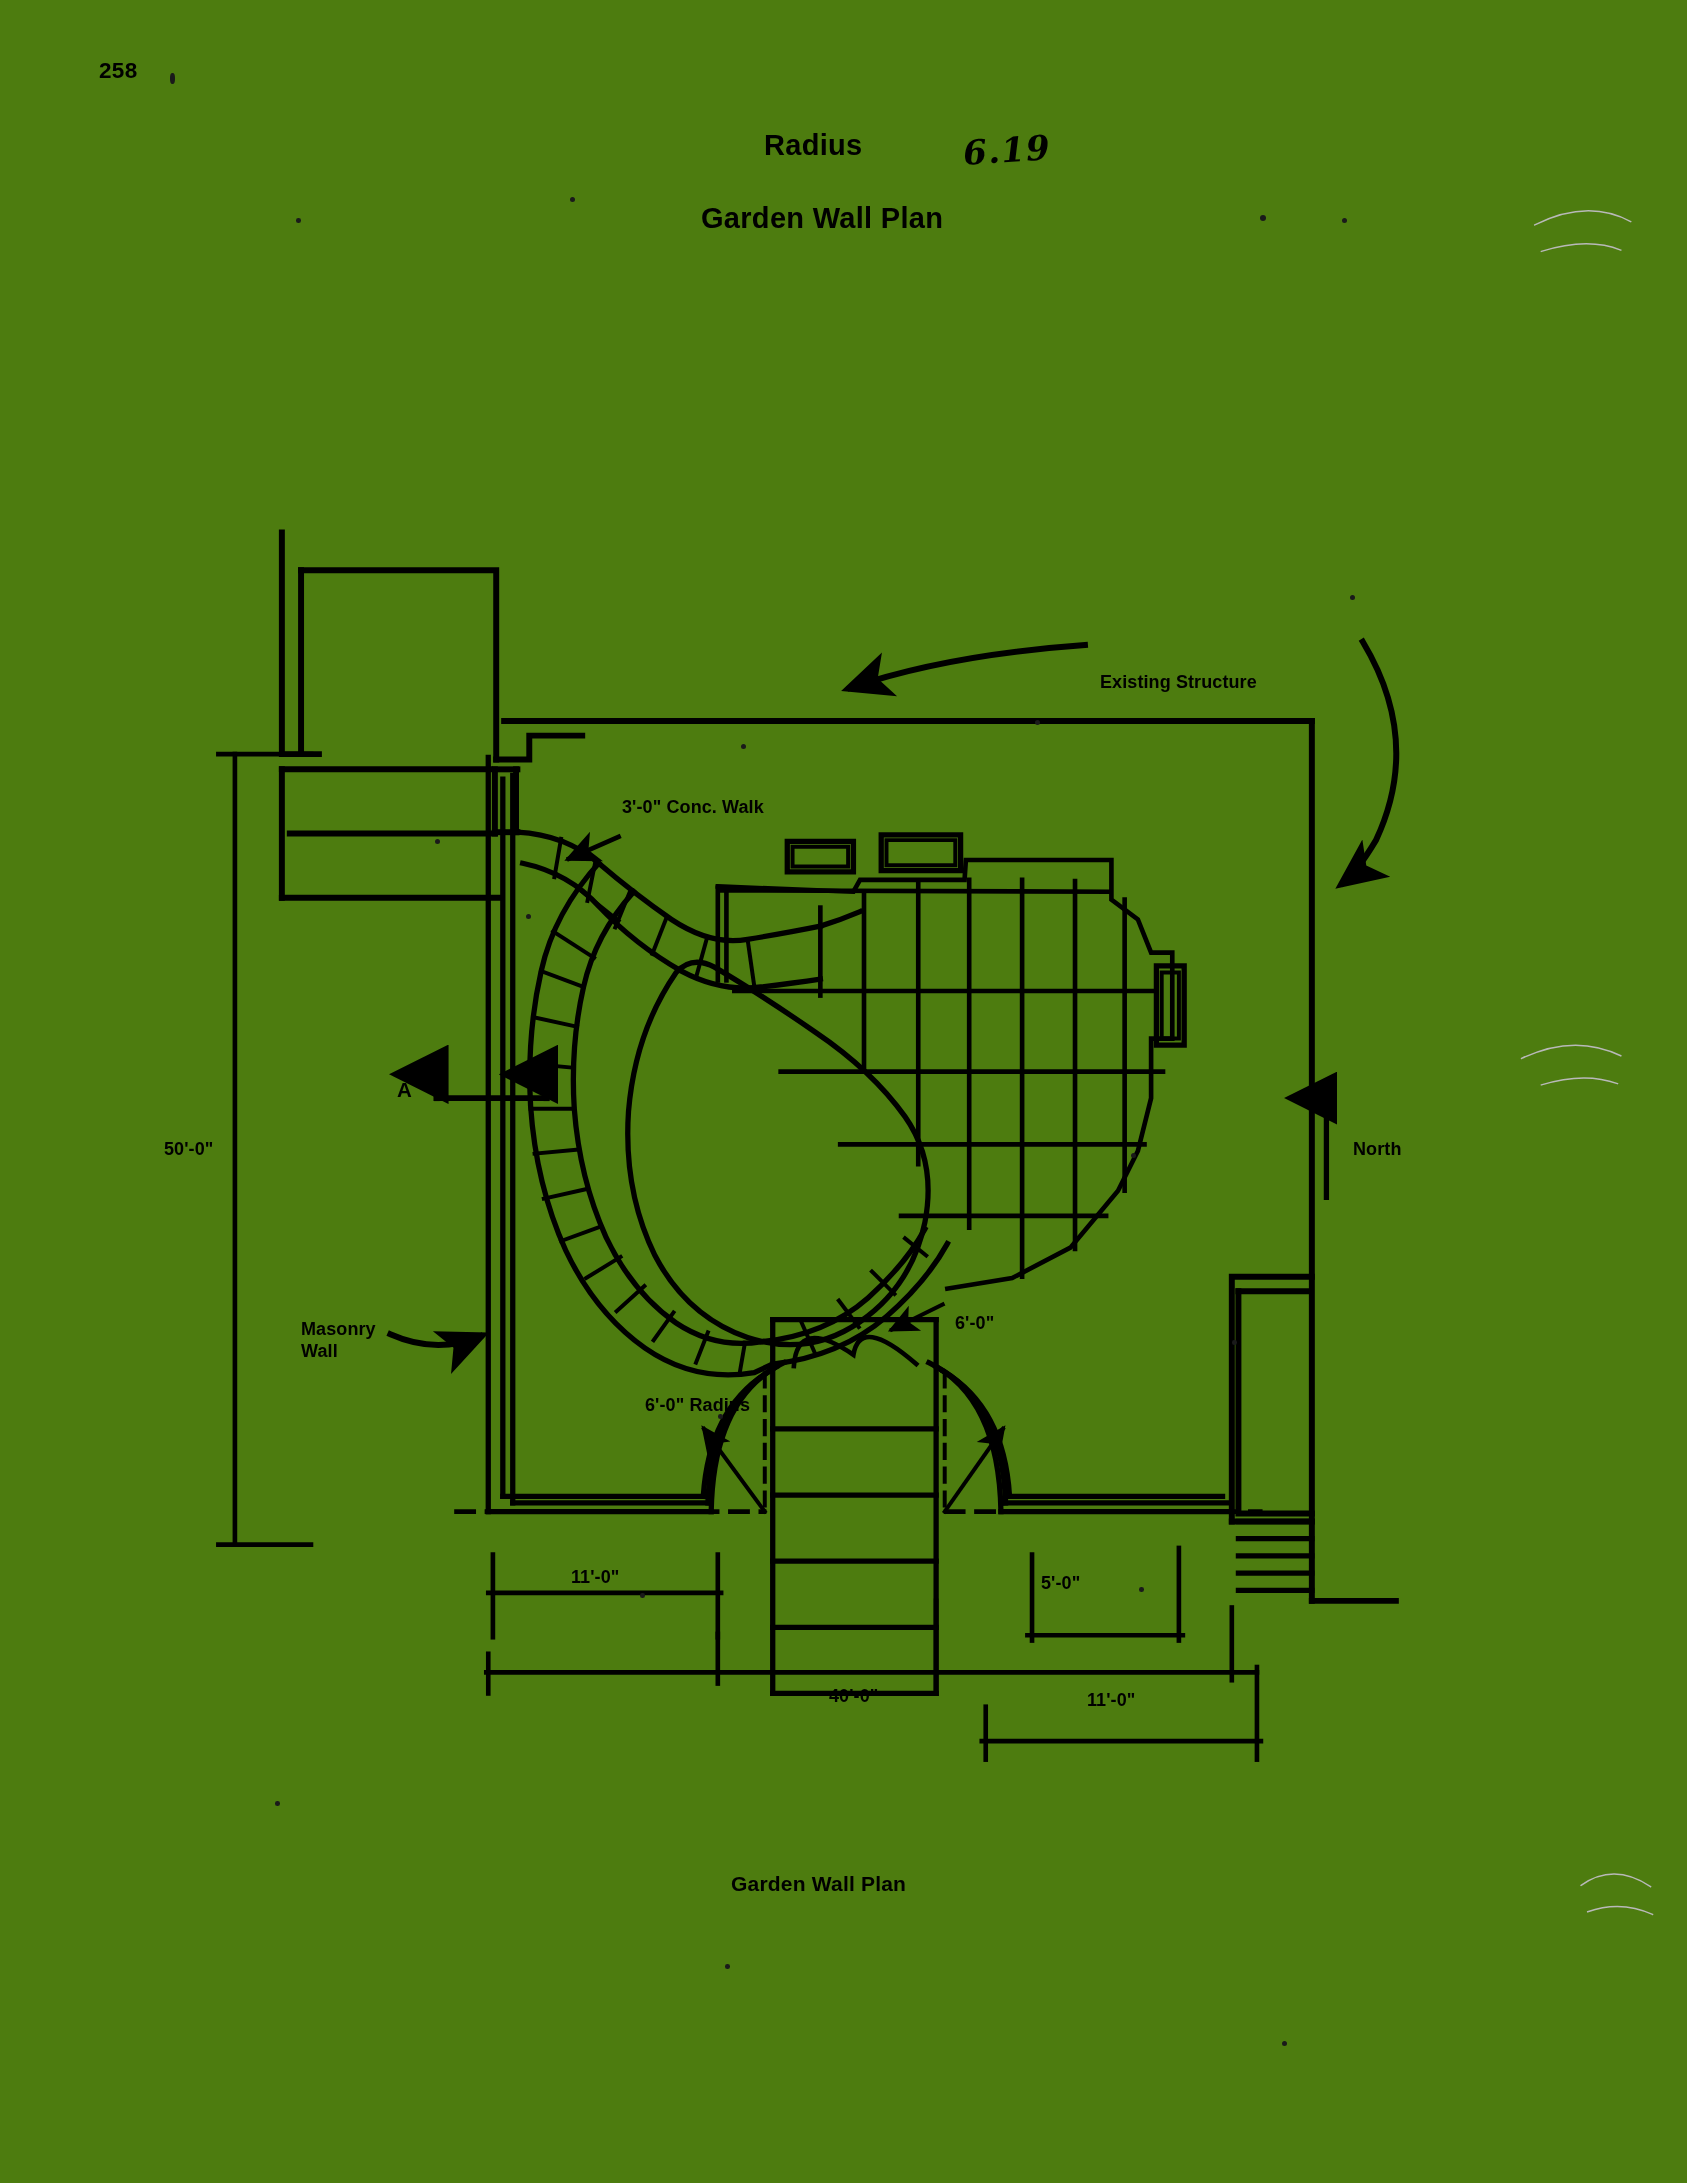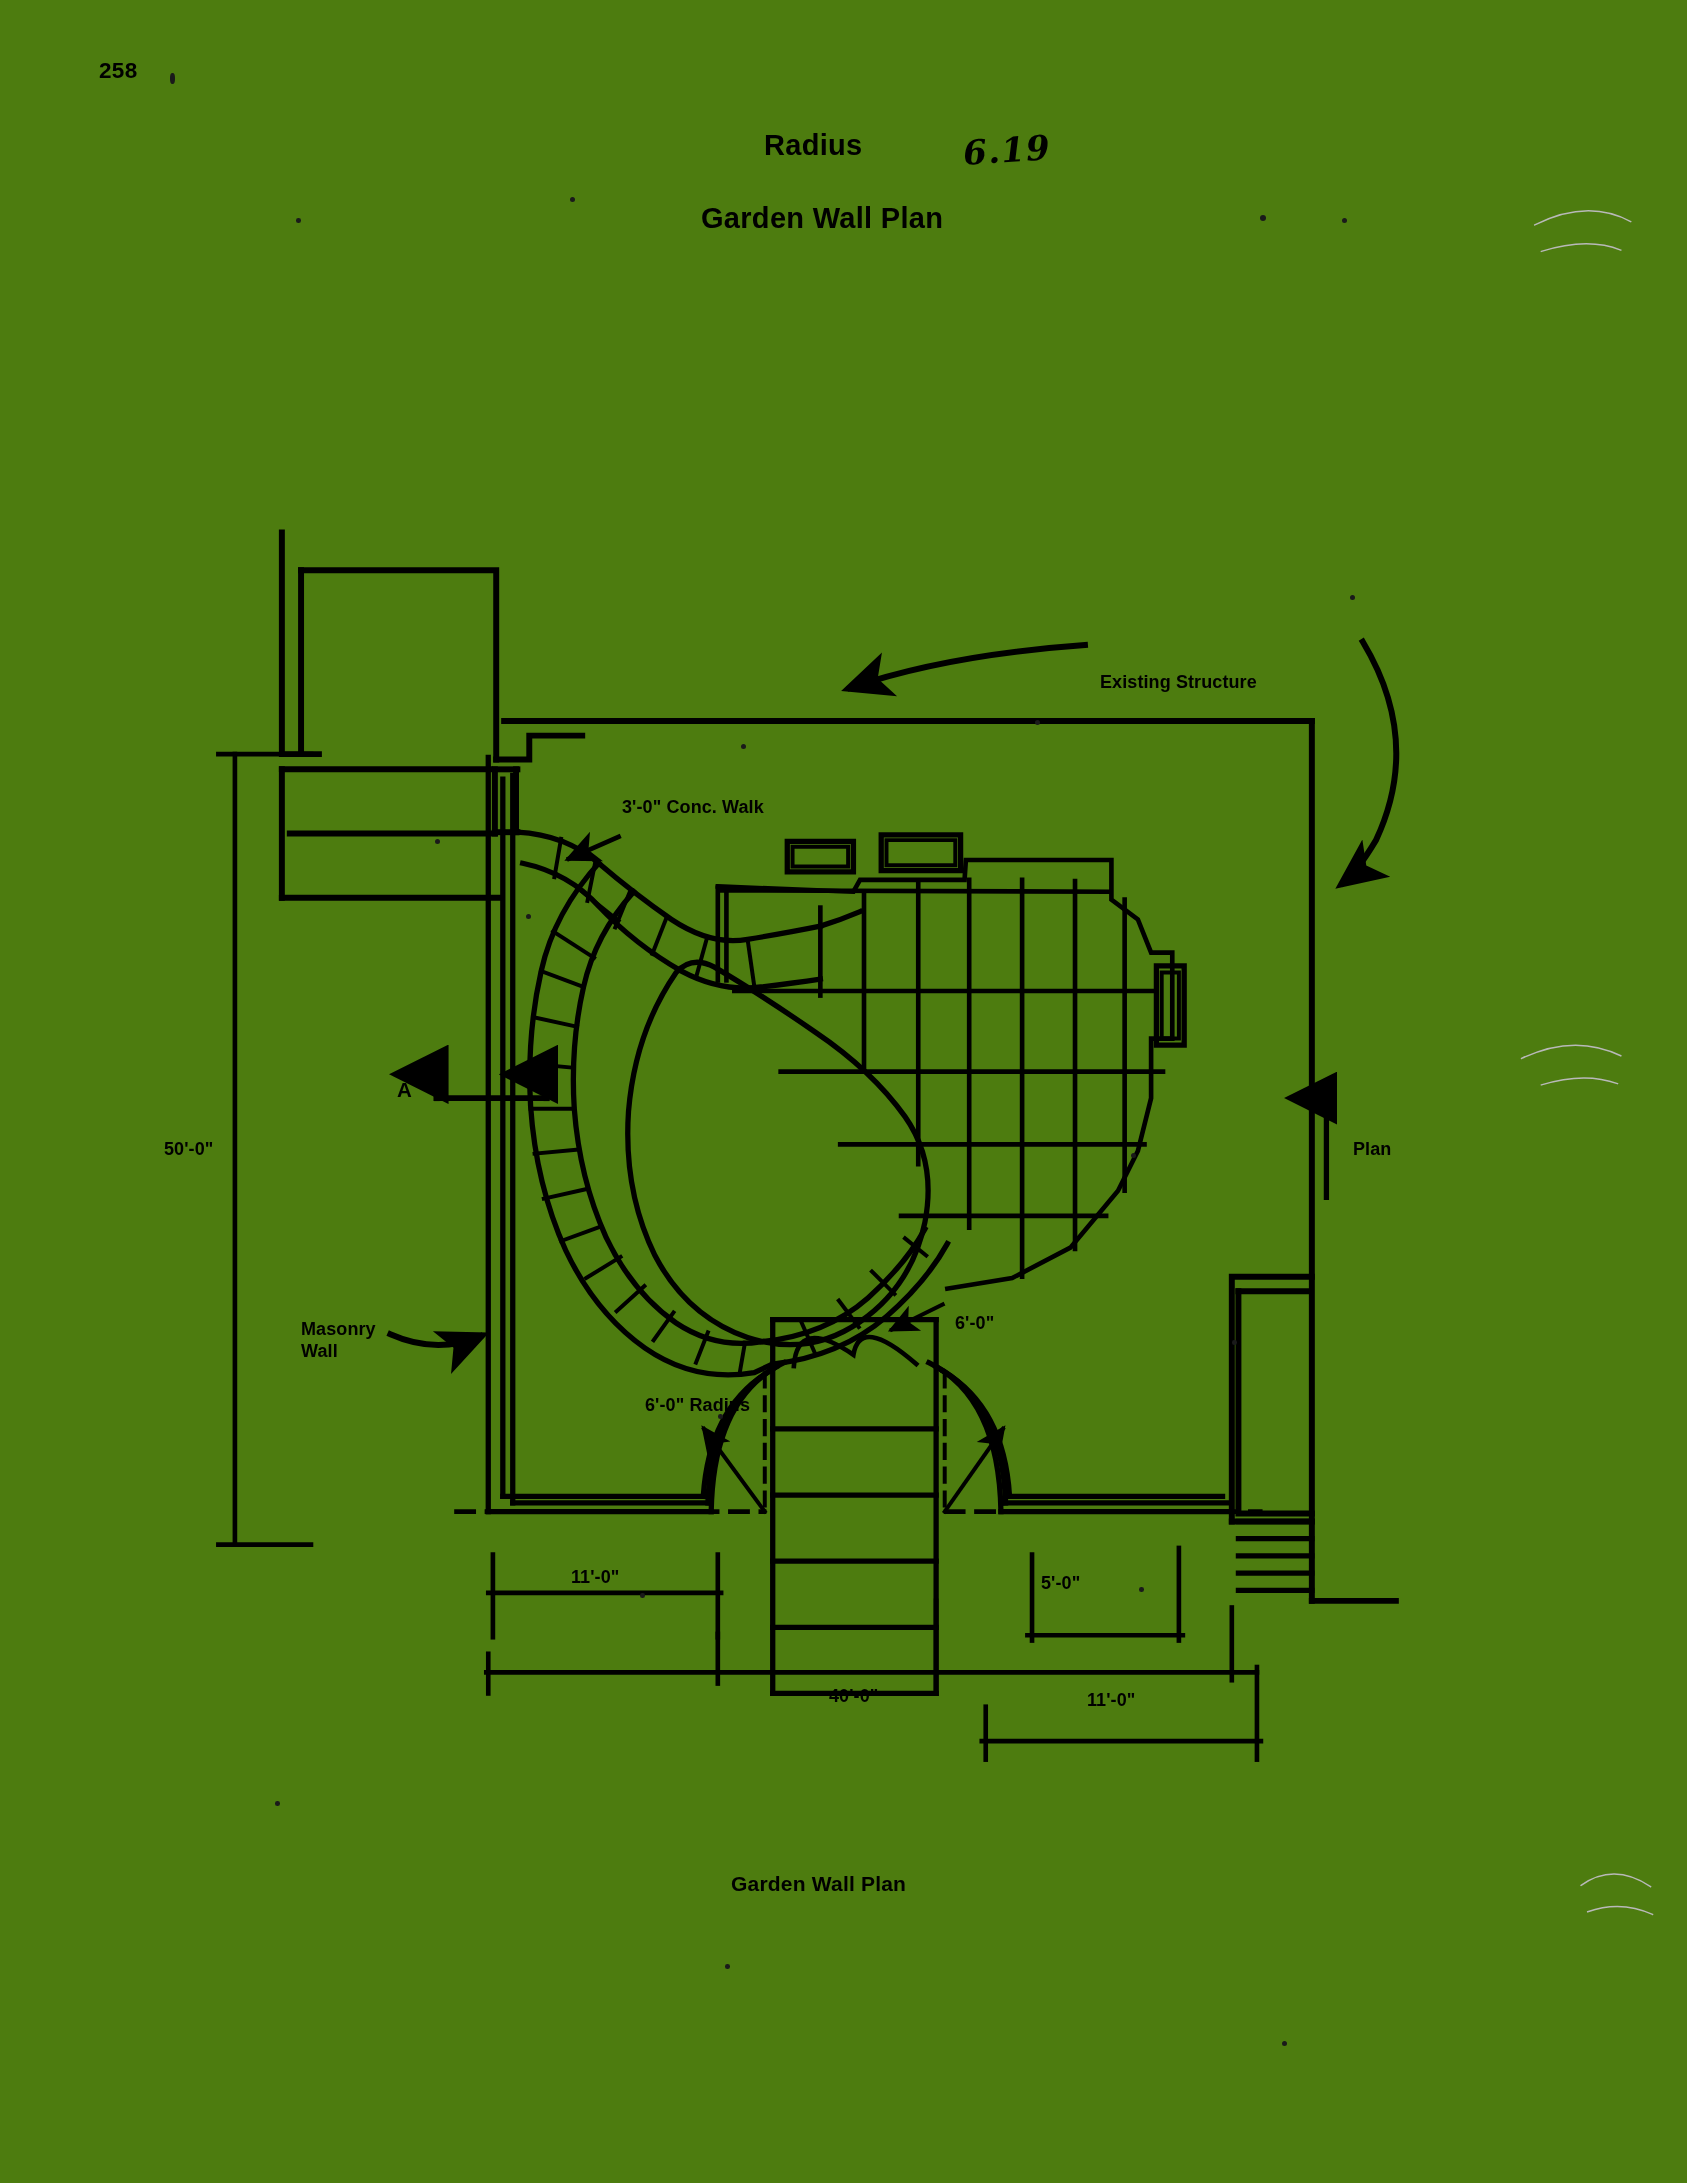--- a/index.html
+++ b/index.html
@@ -403,21 +403,21 @@
 
   <div class="lbl" style="left:1100px; top:632px;margin-top:40px;">Existing Structure</div>
 
   <div class="lbl" style="left:622px; top:797px;">3'-0" Conc. Walk</div>
 
   <div class="lbl" style="left:301px; top:1319px;">Masonry
 Wall</div>
 
   <div class="lbl sect" style="left:397px; top:1077px;">A</div>
 
-  <div class="lbl" style="left:1353px; top:1139px;">Plan</div>
+  <div class="lbl" style="left:1353px; top:1139px;">North</div>
 
   <div class="lbl" style="left:645px; top:1395px;">6'-0" Radius</div>
 
   <div class="lbl" style="left:955px; top:1313px;">6'-0"</div>
 
   <div class="lbl" style="left:164px; top:1139px;">50'-0"</div>
 
   <div class="lbl" style="left:571px; top:1567px;">11'-0"</div>
 
   <div class="lbl" style="left:1041px; top:1573px;">5'-0"</div>

